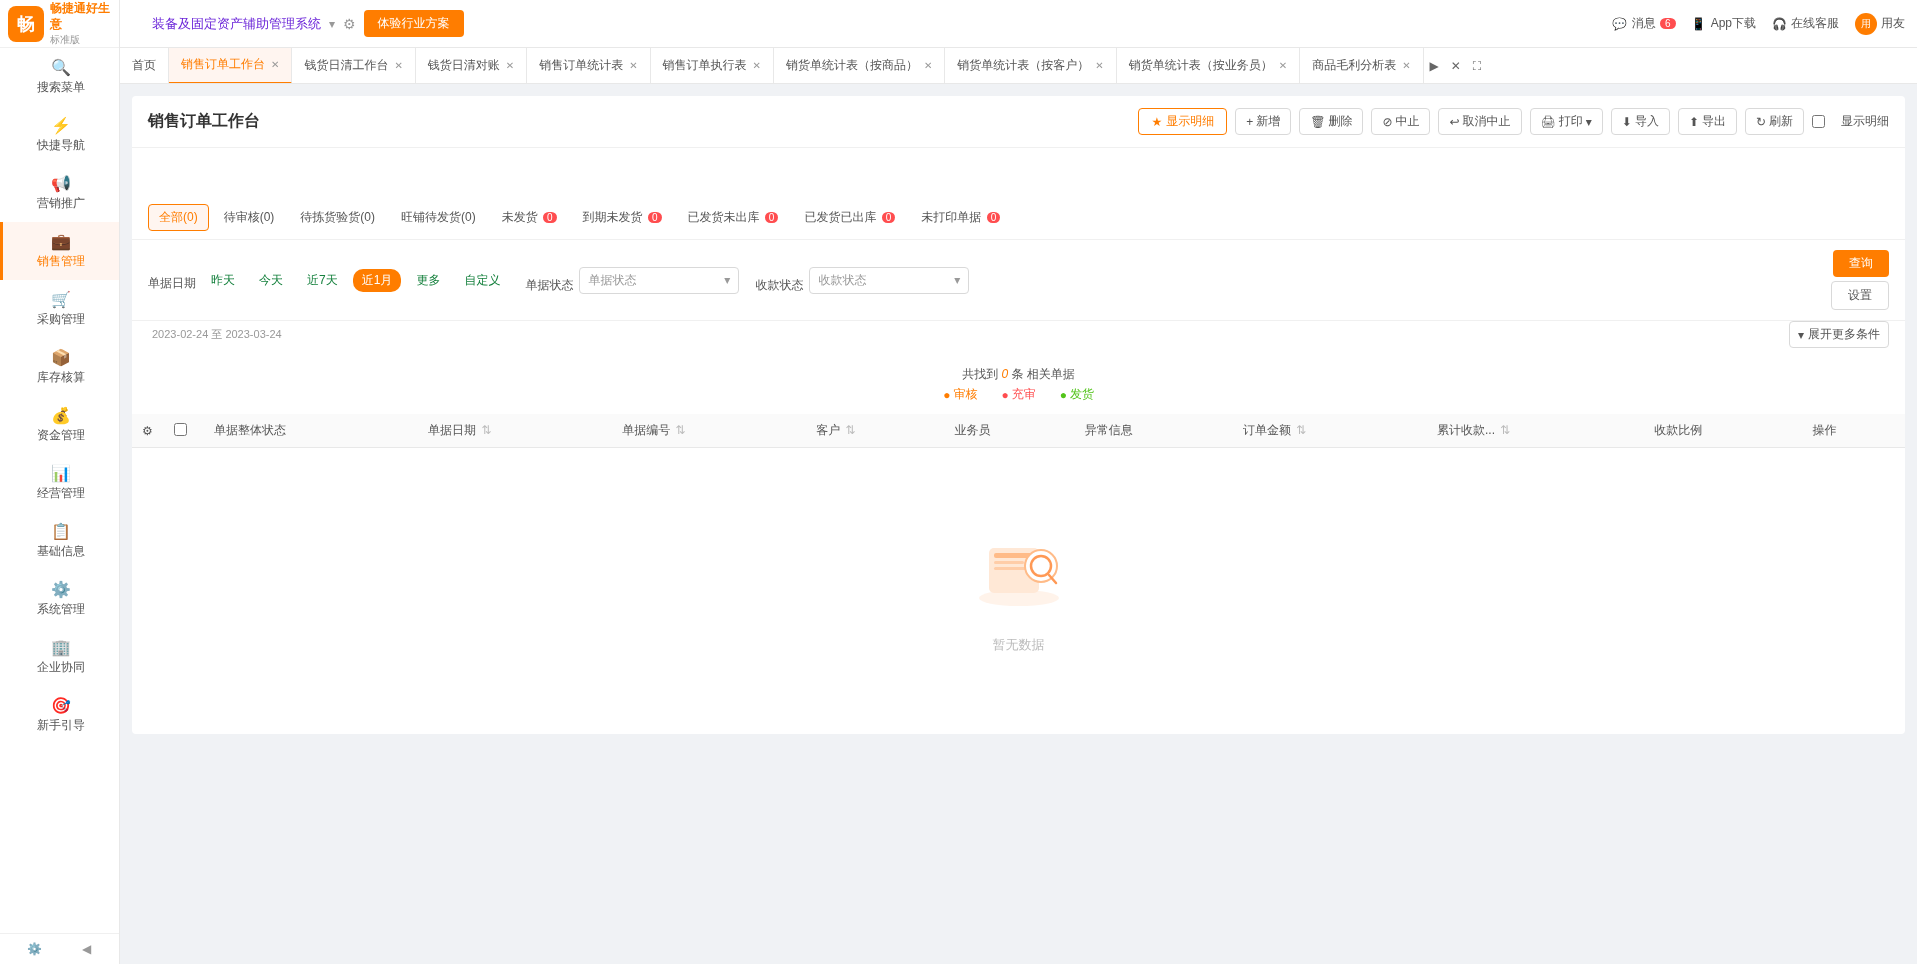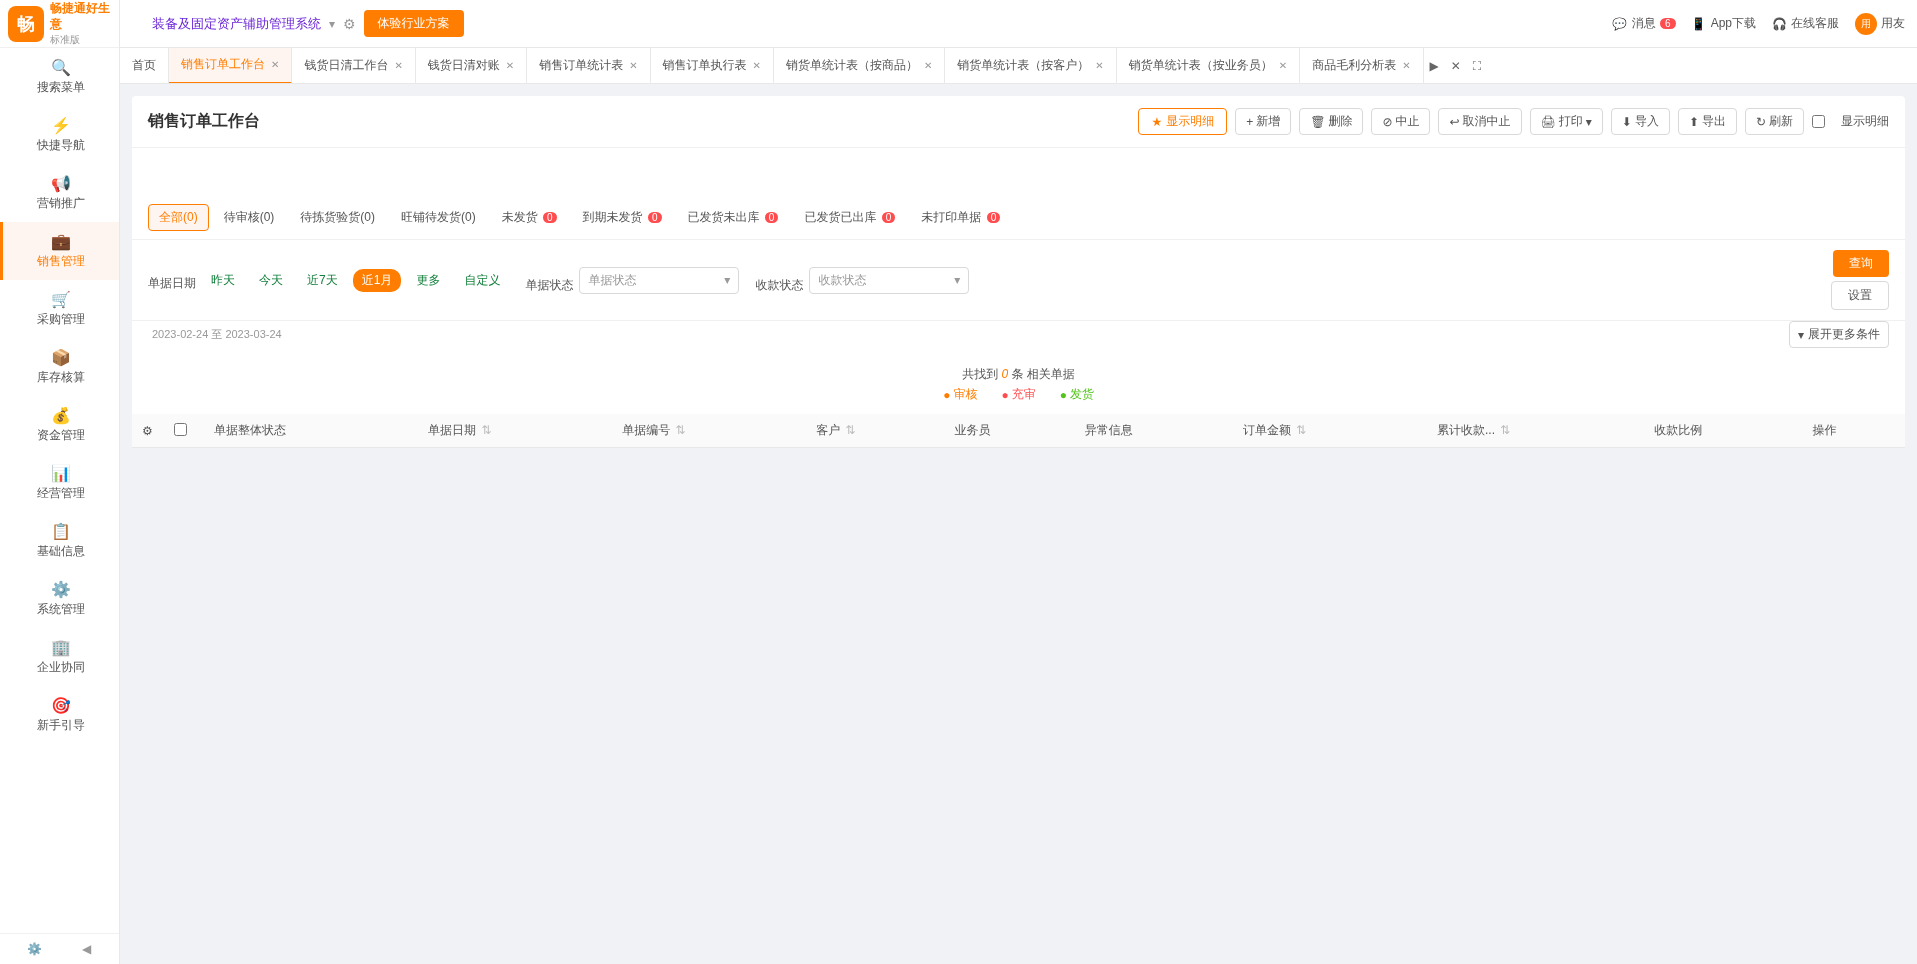--- a/index.html
+++ b/index.html
@@ -403,17 +403,33 @@
               <th><span>累计收款...</span> <span class="sort-icon">⇅</span></th>
               <th><span>收款比例</span></th>
               <th><span>操作</span></th>
             </tr>
           </thead>
           <tbody>
           </tbody>
         </table>
       </div>
 
+      <div class="empty-state">
+        <div style="font-size:72px;color:#ffccaa;margin-bottom:12px;">
+          
+          <svg width="100" height="80" viewBox="0 0 100 80" fill="none" xmlns="http://www.w3.org/2000/svg">
+            <ellipse cx="50" cy="70" rx="40" ry="8" fill="#ffe8d6" opacity="0.5"></ellipse>
+            <rect x="20" y="20" width="50" height="45" rx="5" fill="#ffe8d6"></rect>
+            <rect x="25" y="25" width="40" height="5" rx="2" fill="#ffbb88"></rect>
+            <rect x="25" y="33" width="30" height="3" rx="1.5" fill="#ffbb88" opacity="0.6"></rect>
+            <rect x="25" y="39" width="35" height="3" rx="1.5" fill="#ffbb88" opacity="0.6"></rect>
+            <circle cx="72" cy="38" r="16" fill="#fff" stroke="#ffbb88" stroke-width="2"></circle>
+            <circle cx="72" cy="38" r="10" fill="none" stroke="#ff9955" stroke-width="2.5"></circle>
+            <line x1="80" y1="47" x2="87" y2="55" stroke="#ff9955" stroke-width="2.5" stroke-linecap="round"></line>
+          </svg>
+        </div>
+        <span class="empty-text">暂无数据</span>
+      </div>
 
 
     </div>
   </div>
 </div>
 
 </body></html>

